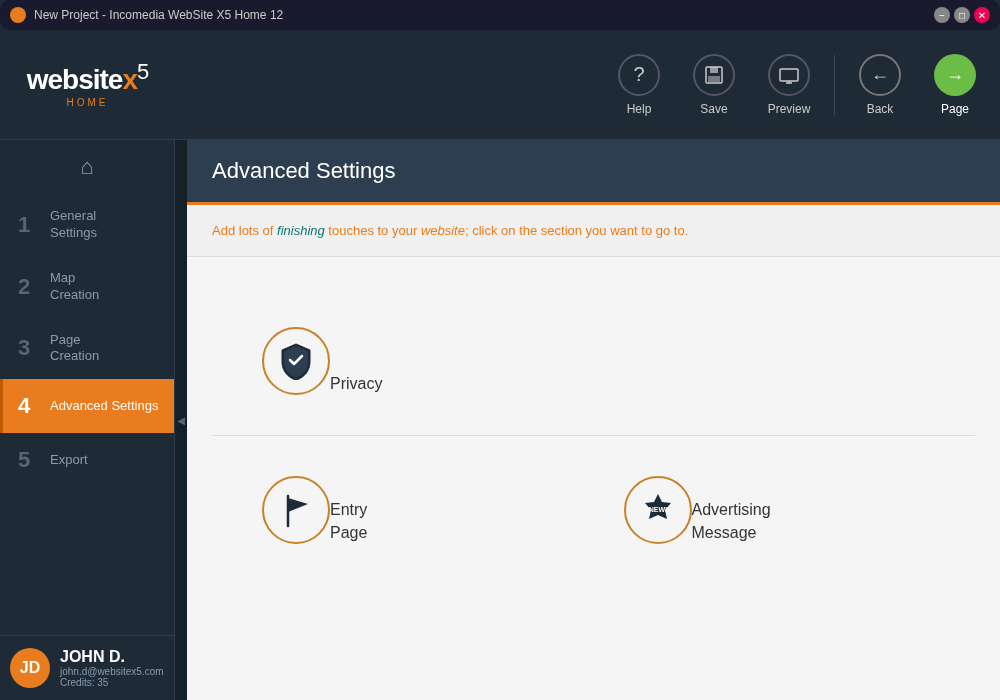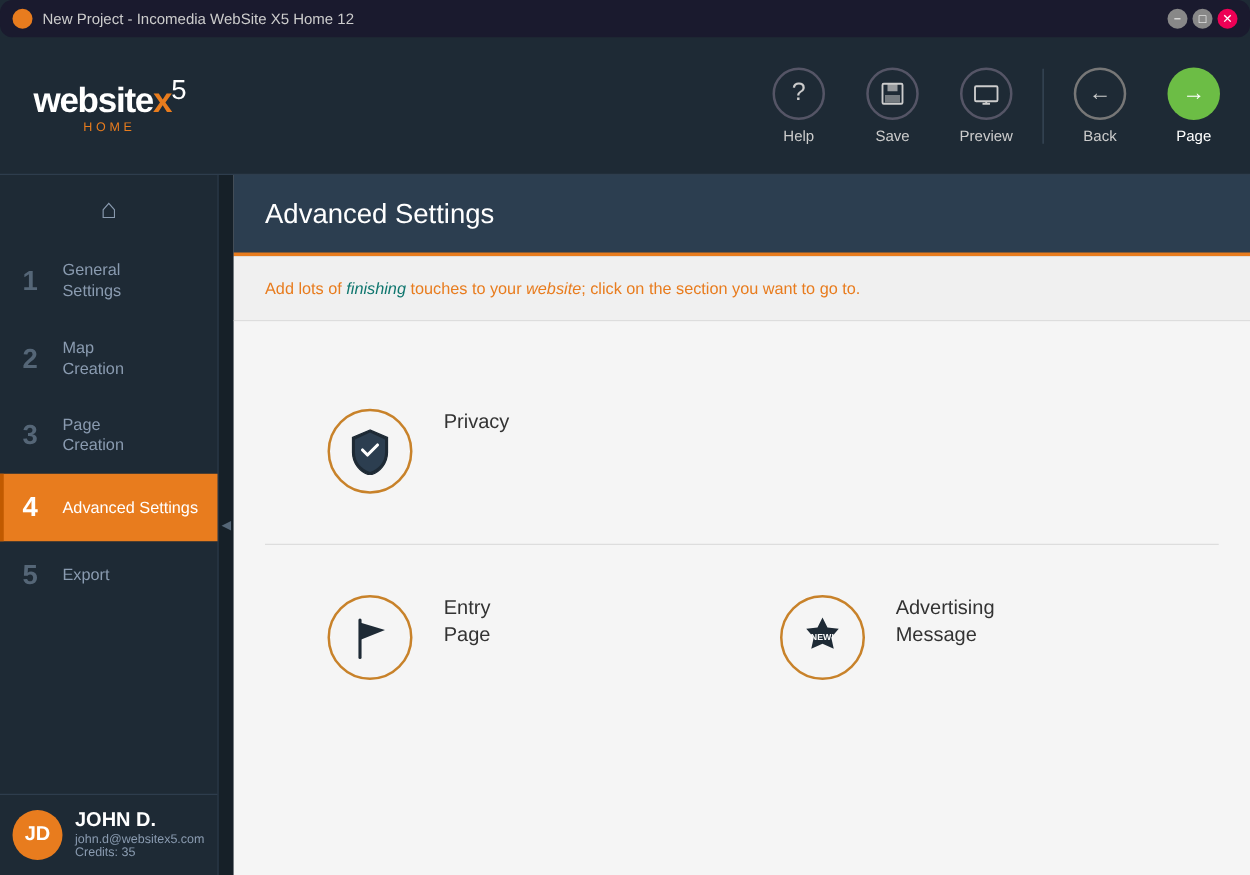--- a/index.html
+++ b/index.html
@@ -240,22 +240,21 @@
       align-items: center;
       padding: 25px 20px;
       gap: 0;
     }
     .grid-row + .grid-row {
       border-top: 1px solid #ddd;
     }
 
     .section-card {
       display: flex;
-      align-items: flex-start;
-      gap: 25px;
+      align-items: flex-end;
       cursor: pointer;
       padding: 15px 30px;
       flex: 1;
     }
 
     .card-icon-wrap {
       width: 68px; height: 68px;
       border-radius: 50%;
       border: 2.5px solid #c8822a;
       display: flex; align-items: center; justify-content: center;

